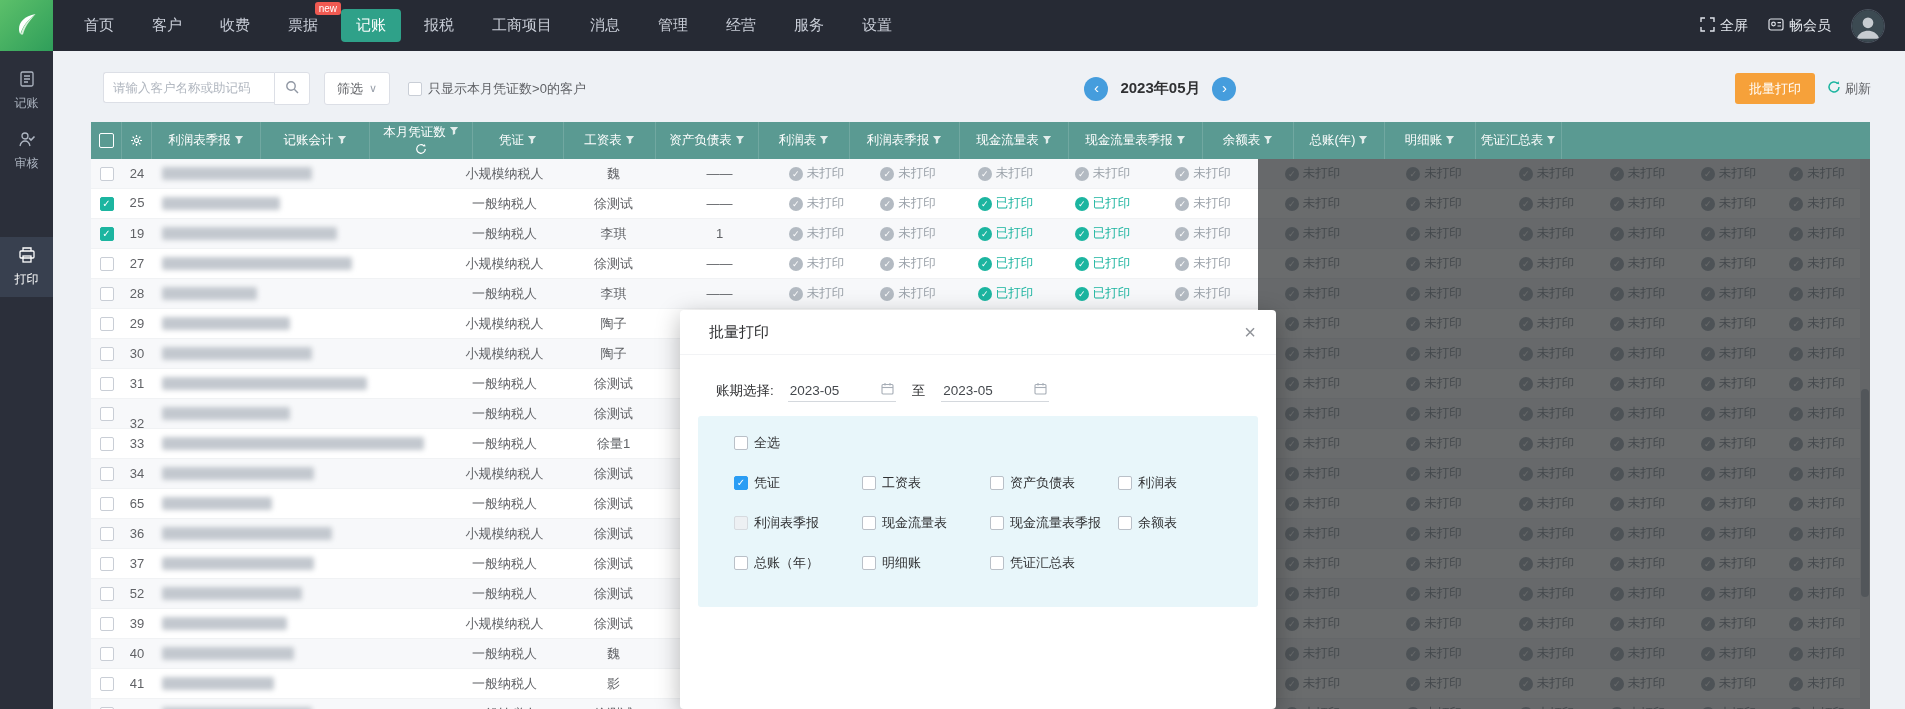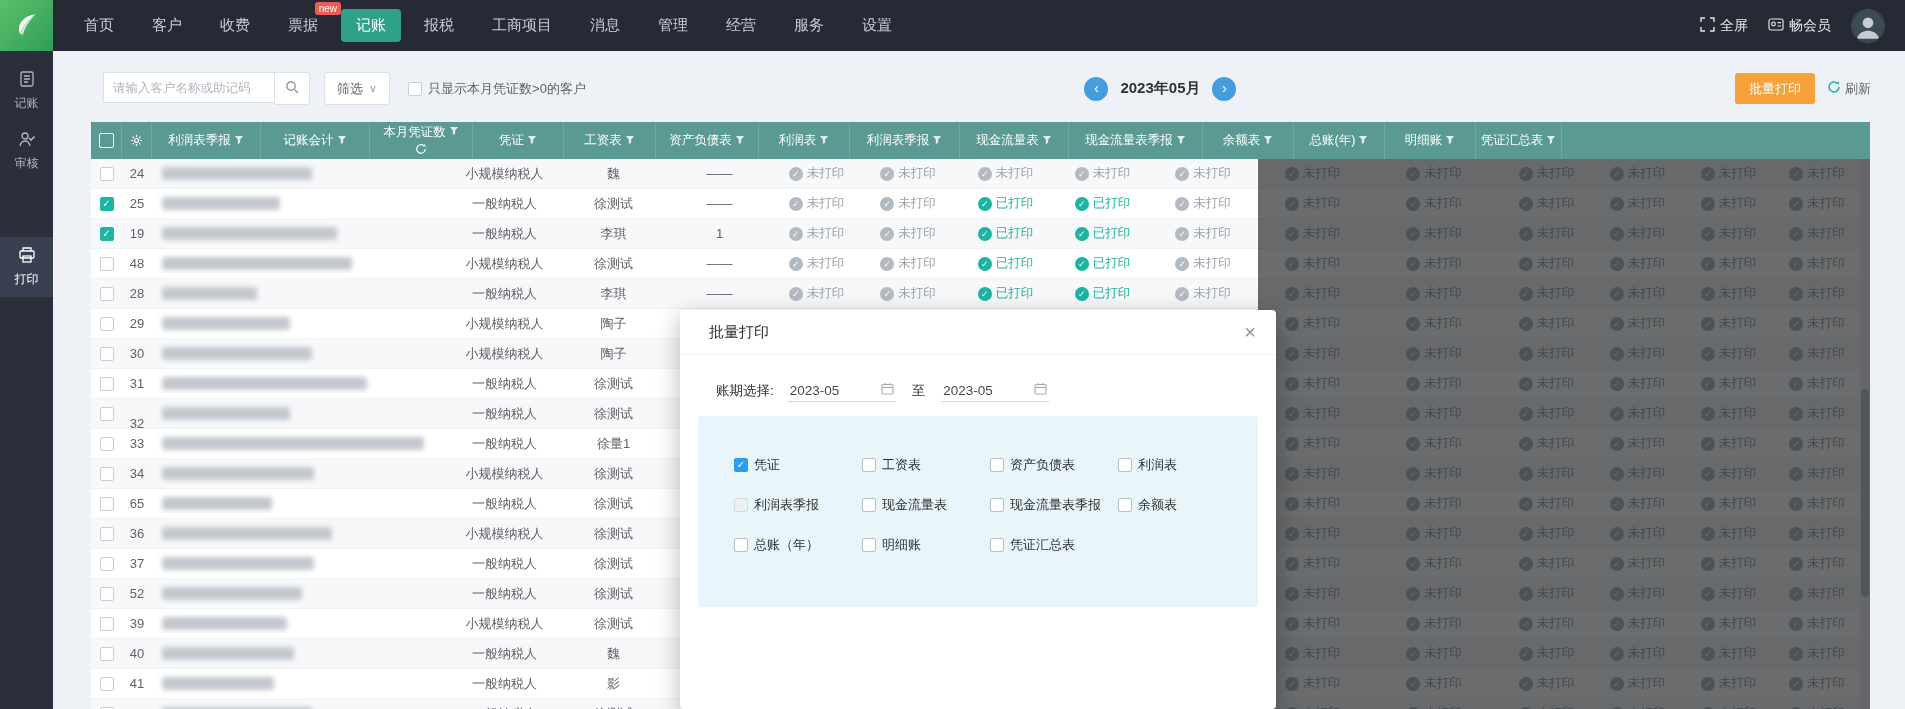--- a/index.html
+++ b/index.html
@@ -384,21 +384,21 @@
           </div>
           <div class="tc" style="width: 86px;">
             <span class="dot">✓</span>
             <span class="stt">未打印</span>
           </div>
         </div>
         <div class="trow">
           <div class="tc" style="width: 31px;">
             <span class="cb checked"></span>
           </div>
-          <div class="tc" style="width: 30px;">25</div>
+          <div class="tc" style="width: 30px; font-family: Liberation Mono, monospace;">25</div>
           <div class="tc name" style="width: 298px;">
             <span class="blur" style="width: 118px;"></span>
           </div>
           <div class="tc" style="width: 109px;">一般纳税人</div>
           <div class="tc" style="width: 109px;">徐测试</div>
           <div class="tc" style="width: 103px;">——</div>
           <div class="tc" style="width: 91px;">
             <span class="dot">✓</span>
             <span class="stt">未打印</span>
           </div>
@@ -496,21 +496,21 @@
           </div>
           <div class="tc" style="width: 86px;">
             <span class="dot">✓</span>
             <span class="stt">未打印</span>
           </div>
         </div>
         <div class="trow">
           <div class="tc" style="width: 31px;">
             <span class="cb"></span>
           </div>
-          <div class="tc" style="width: 30px;">48</div>
+          <div class="tc" style="width: 30px;">27</div>
           <div class="tc name" style="width: 298px;">
             <span class="blur" style="width: 190px;"></span>
           </div>
           <div class="tc" style="width: 109px;">小规模纳税人</div>
           <div class="tc" style="width: 109px;">徐测试</div>
           <div class="tc" style="width: 103px;">——</div>
           <div class="tc" style="width: 91px;">
             <span class="dot">✓</span>
             <span class="stt">未打印</span>
           </div>
@@ -1430,20 +1430,24 @@
           <svg width="13" height="13" viewBox="0 0 13 13" stroke="#a6adb6" fill="none" stroke-width="1.1">
               <rect x="1" y="2.5" width="11" height="9.5" rx="1"></rect>
               <line x1="1" y1="5.5" x2="12" y2="5.5"></line>
               <line x1="4" y1="1" x2="4" y2="3.5"></line>
               <line x1="9" y1="1" x2="9" y2="3.5"></line>
             </svg>
         </span>
       </span>
     </div>
     <div class="panel">
+      <div class="opt">
+        <span class="mcb"></span>
+        <span>全选</span>
+      </div>
       <div class="opt-grid" id="opt-grid">
           <div class="opt">
             <span class="mcb mchecked"></span>
             <span>凭证</span>
           </div>
           <div class="opt">
             <span class="mcb"></span>
             <span>工资表</span>
           </div>
           <div class="opt">

